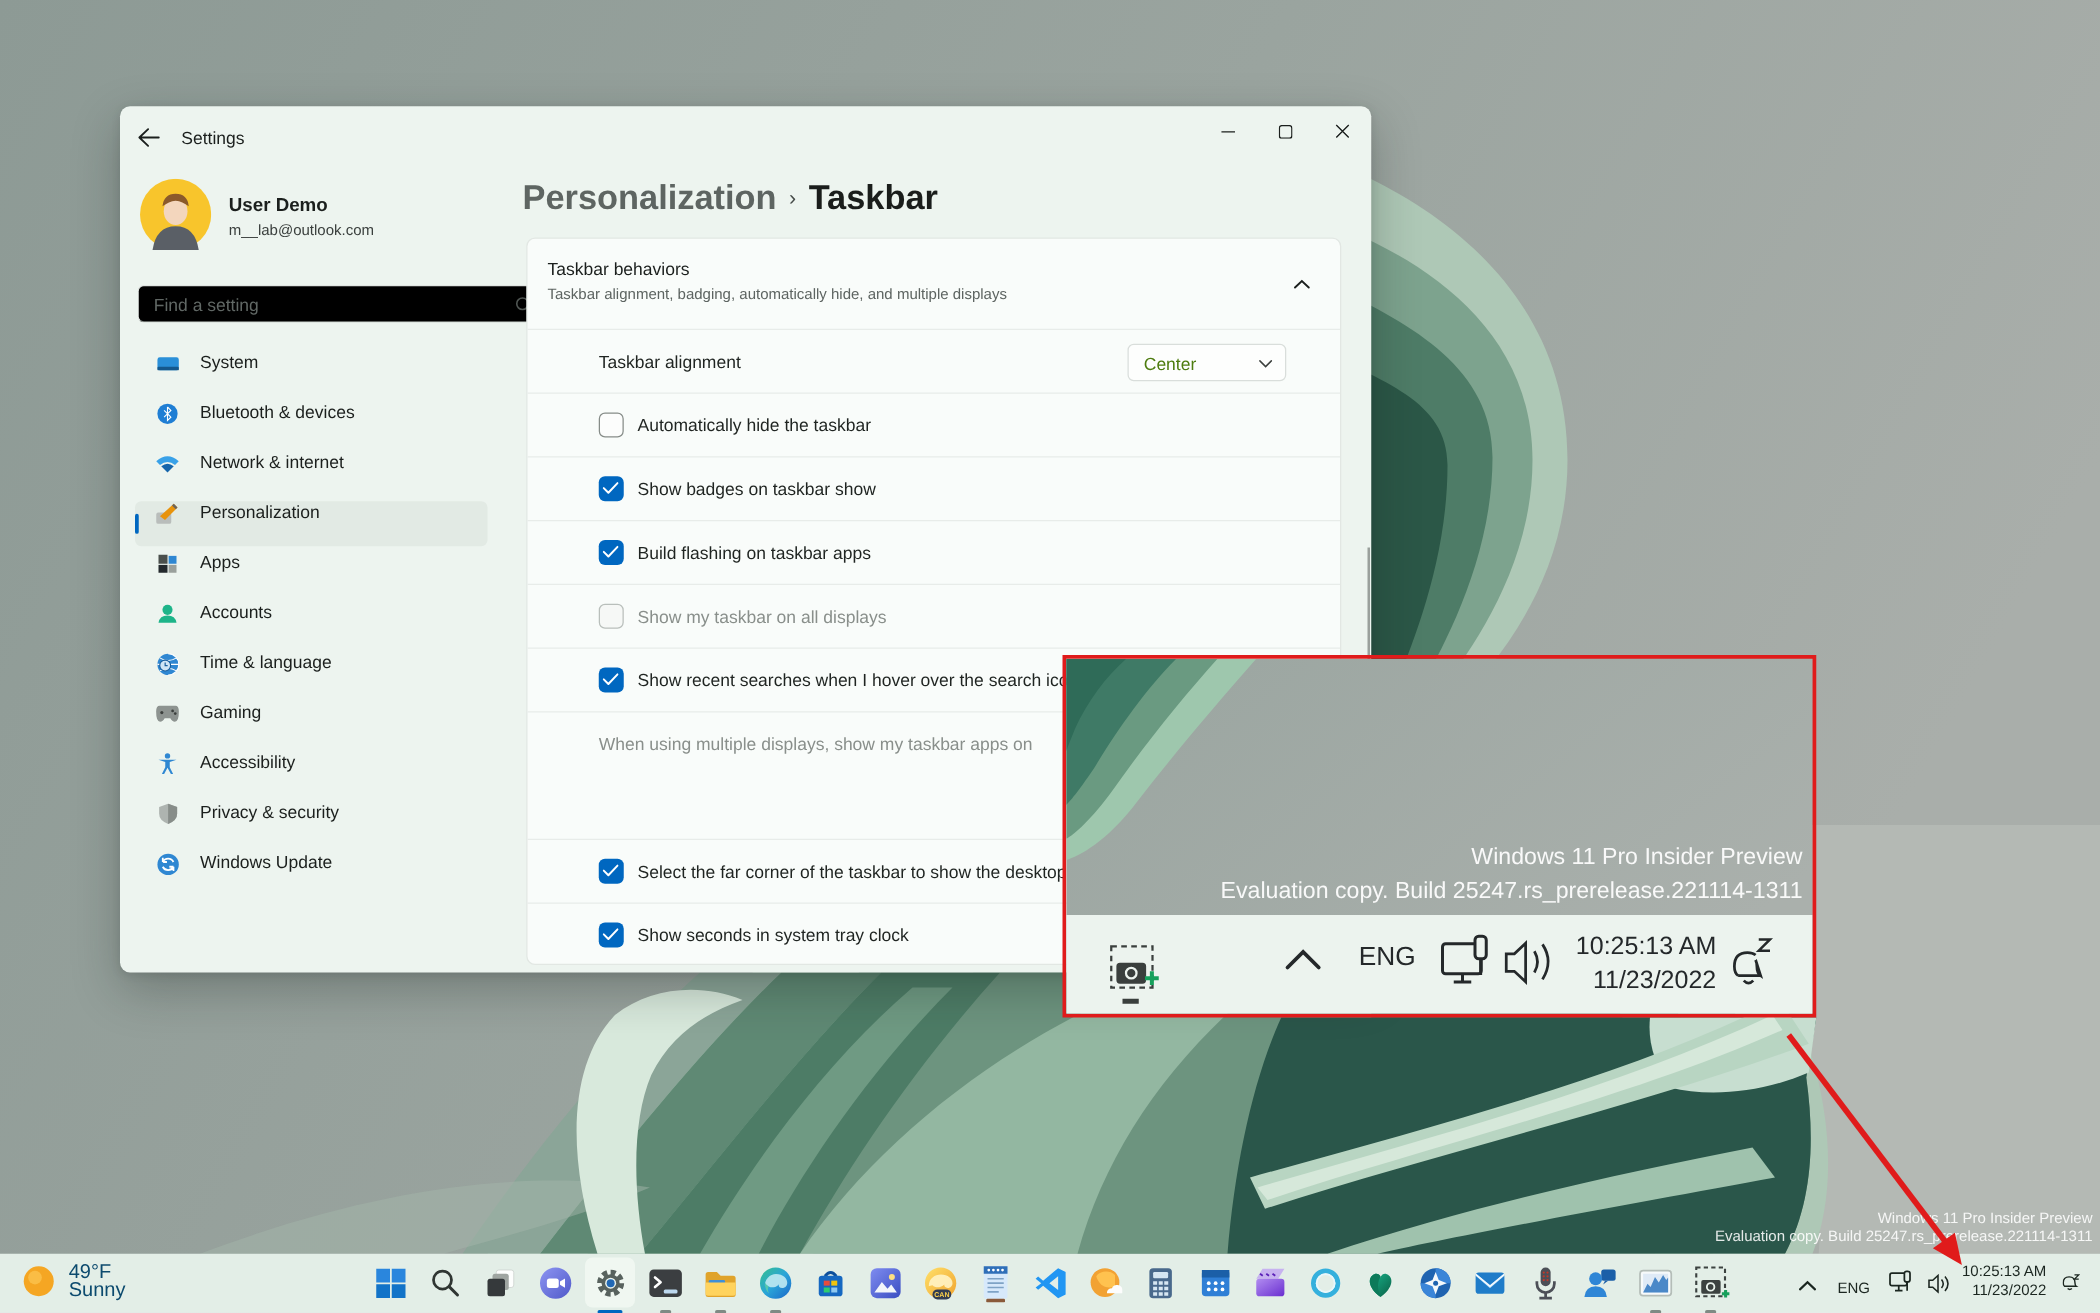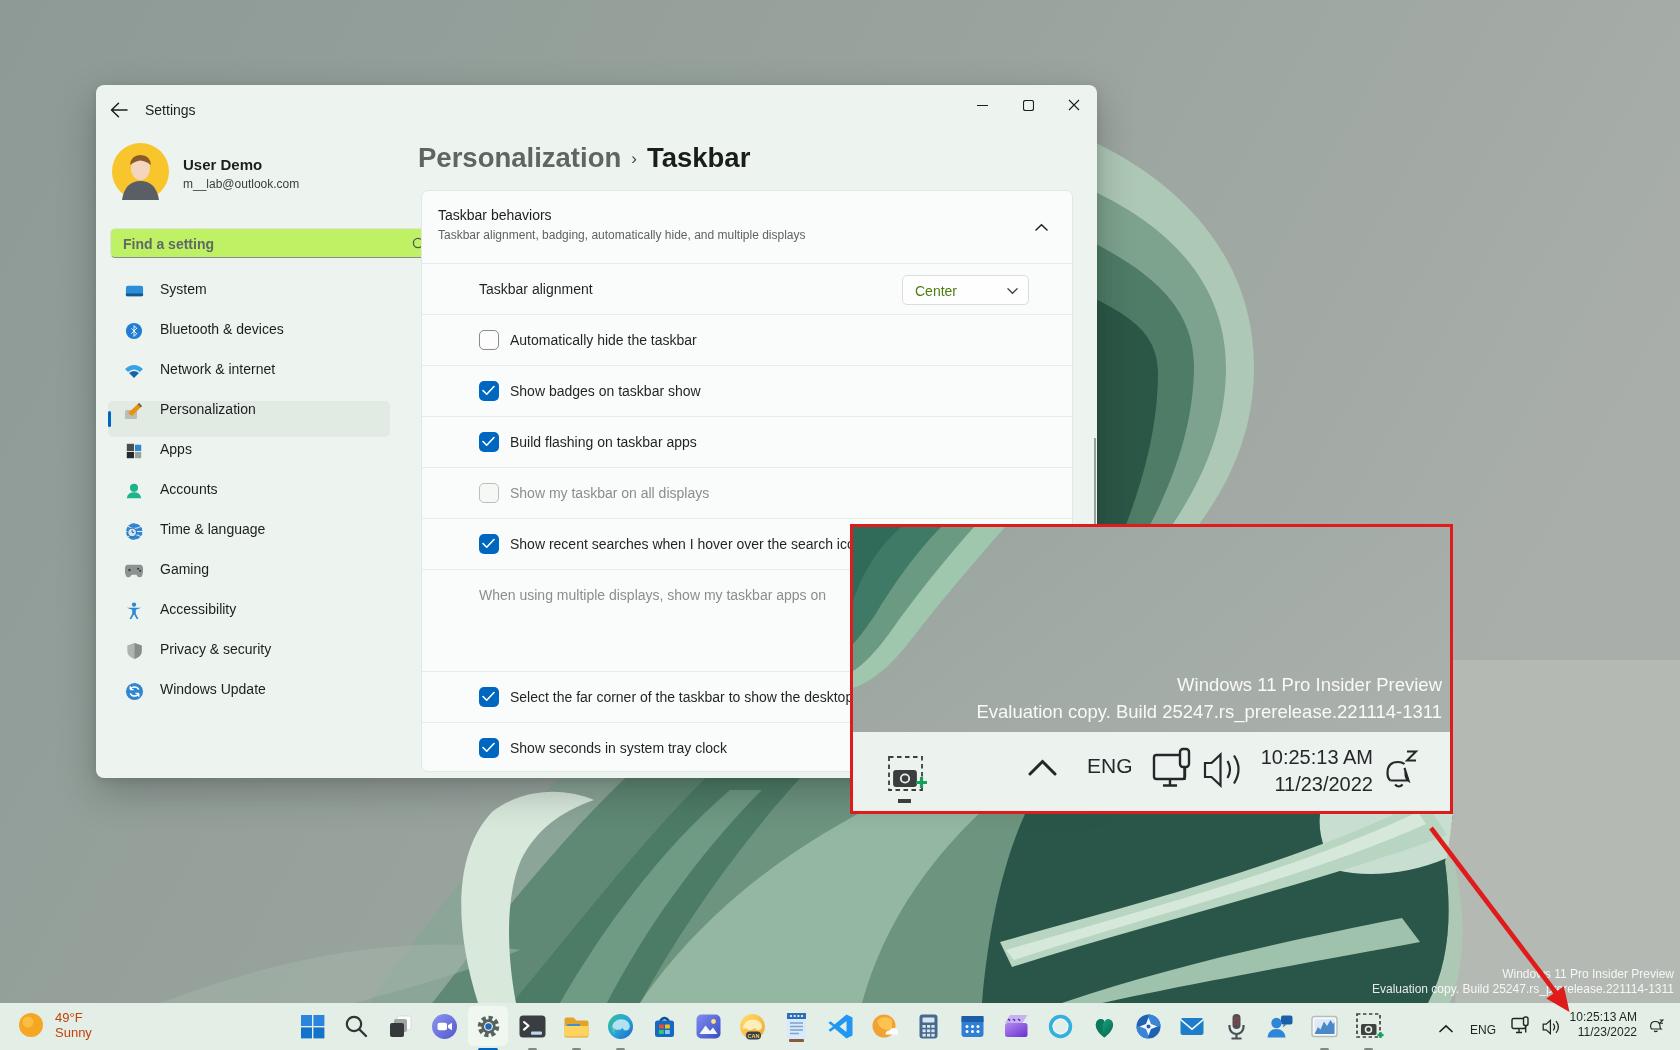--- a/index.html
+++ b/index.html
@@ -8,21 +8,21 @@
 
 #win { position:absolute; left:96px; top:85px; width:1001px; height:693px; background:#edf4ef; border-radius:8px; box-shadow:0 14px 38px rgba(20,30,26,0.28), 0 2px 8px rgba(0,0,0,0.10); overflow:hidden; }
 #caption { position:absolute; right:0; top:0; height:40px; display:flex; }
 .capbtn { width:46px; height:40px; display:flex; align-items:center; justify-content:center; }
 #backarrow { position:absolute; left:12px; top:14px; width:22px; height:22px; }
 #apptitle { position:absolute; left:49px; top:17px; font-size:14px; color:#1b1f1d; }
 
 #avatar { position:absolute; left:16px; top:58px; width:57px; height:57px; }
 #uname { position:absolute; left:87px; top:71px; font-size:15px; font-weight:bold; color:#1b1f1d; }
 #uemail { position:absolute; left:87px; top:92px; font-size:12px; color:#3a3f3d; }
-#searchbox { position:absolute; left:14px; top:143px; width:328px; height:30px; background:#bef264; border:1px solid #e1e5e2; border-bottom:1px solid #878d89; border-radius:5px;font-weight:bold; }
+#searchbox { position:absolute; left:14px; top:143px; width:328px; height:30px; background:#000000; border:1px solid #e1e5e2; border-bottom:1px solid #878d89; border-radius:5px; }
 #searchbox span { position:absolute; left:12px; top:7px; font-size:14px; color:#616865; }
 #searchbox svg { position:absolute; right:11px; top:8px; }
 .nav { position:absolute; left:12px; width:282px; height:36px; border-radius:5px; display:flex; align-items:flex-start; }
 .nav .ic { width:20px; height:20px; margin-left:16px; display:flex; align-items:center; justify-content:center; flex:none; }
 .nav .tx { margin-left:16px; font-size:14px; color:#1b1f1d; }
 .nav.sel { background:#e2eae4; }
 .nav.sel::before { content:""; position:absolute; left:0px; top:10px; width:3px; height:16px; border-radius:2px; background:#0067c0; }
 
 #crumb { position:absolute; left:322px; top:57px; font-size:27.5px; font-weight:bold; color:#1a1d1b; }
 #crumb .grey { color:#5e6562; }
@@ -46,21 +46,21 @@
 
 #inset { position:absolute; left:850px; top:524px; width:603px; height:290px; border:3px solid #e01b1b; overflow:hidden; }
 #insetwall { position:absolute; left:0; top:0; width:597px; height:284px; }
 #iwm { position:absolute; right:8px; top:144px; text-align:right; color:rgba(255,255,255,0.93); font-size:18.5px; line-height:27px; }
 #istrip { position:absolute; left:0; bottom:0; width:597px; height:79px; background:#ecf3ee; }
 #iclock { position:absolute; right:77px; top:12px; text-align:right; color:#24282a; font-size:20px; line-height:27px; }
 #ieng { position:absolute; left:234px; top:22px; font-size:21px; color:#24282a; }
 
 #taskbar { position:absolute; left:0; top:1003px; width:1680px; height:47px; background:#e3eee7; }
 #weather { position:absolute; left:18px; top:7px; display:flex; align-items:center; }
-#wtext { margin-left:11px; font-size:13px; color:#c2410c; line-height:15px; }
+#wtext { margin-left:11px; font-size:16px; color:#0c4a6e; line-height:15px; }
 .tbi { position:absolute; top:3px; width:40px; height:40px; display:flex; align-items:center; justify-content:center; }
 .tbi.sel { background:#f0f7f1; border-radius:6px; }
 .dash { position:absolute; top:42px; width:9px; height:3px; border-radius:2px; background:#7f8a84; }
 .bluepill { position:absolute; top:42px; width:20px; height:3px; border-radius:2px; background:#0067c0; }
 #trayclock { position:absolute; right:43px; top:7px; text-align:right; font-size:12px; color:#1b2620; line-height:15px; }
 #treng { position:absolute; right:184px; top:20px; font-size:12px; color:#1b2620; }
 
 #wm { position:absolute; right:6px; top:967px; text-align:right; font-size:12px; color:rgba(255,255,255,0.88); line-height:15px; }
 </style>
 </head>

